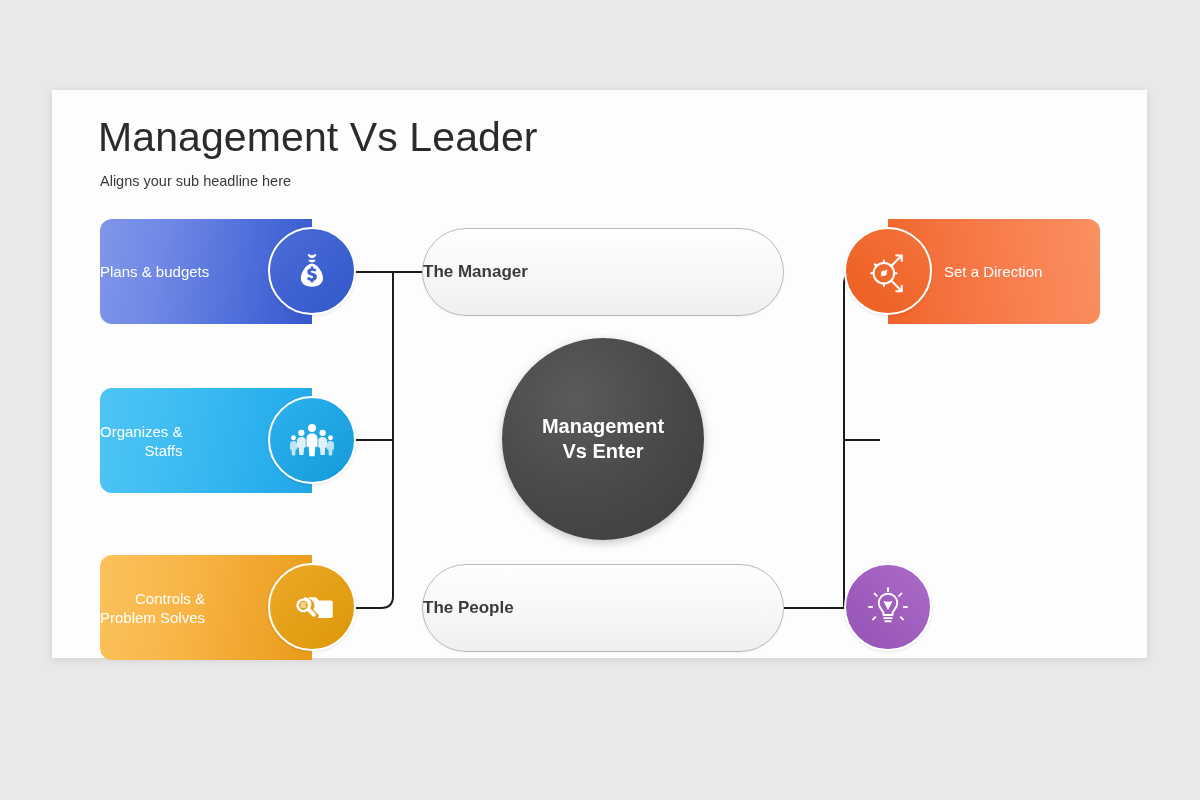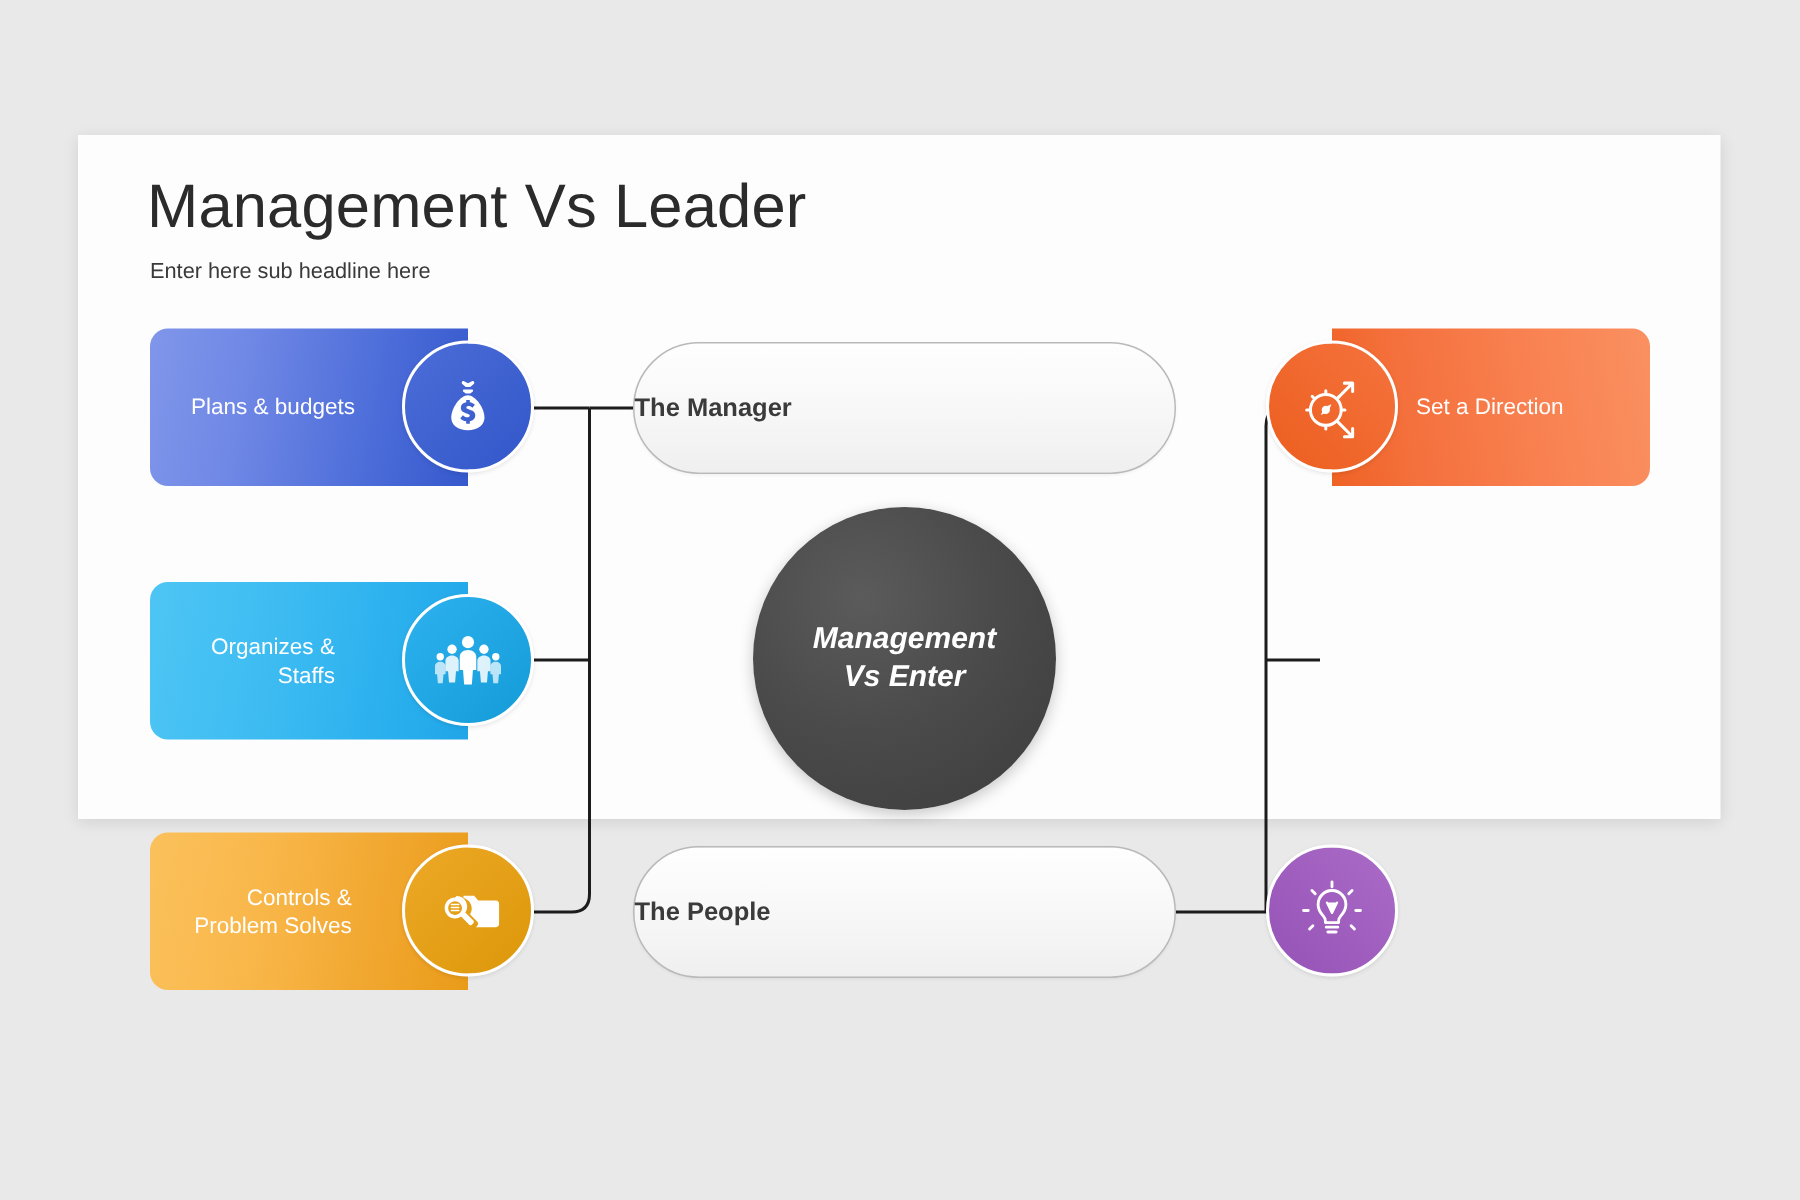--- a/index.html
+++ b/index.html
@@ -13,21 +13,21 @@
     background: #e9e9e9;
     font-family: "Liberation Sans", sans-serif;
     overflow: hidden;
   }
 
   #slide {
     position: absolute;
     left: 52px;
     top: 90px;
     width: 1095px;
-    height: 456px;
+    height: 568px;
     background: #fdfdfd;
     box-shadow: 0 2px 10px rgba(0,0,0,0.10);
   }
 
   
   #title {
     position: absolute;
     left: 46px;
     top: 24px;
     font-size: 41px;
@@ -71,21 +71,21 @@
     top: 0;
     width: 212px;
     height: 105px;
     box-sizing: border-box;
     display: flex;
     align-items: center;
   }
   .card.left {
     left: 0;
     border-radius: 12px 0 0 12px;
-    justify-content: center;
+    justify-content: flex-start;
     padding-right: 48px;
   }
   .card.right {
     right: 0;
     border-radius: 0 12px 12px 0;
     justify-content: flex-start;
     padding-left: 56px;
   }
   .card-label {
     color: #ffffff;
@@ -160,37 +160,36 @@
     left: 450px;
     top: 248px;
     width: 202px;
     height: 202px;
     border-radius: 50%;
     background: radial-gradient(circle at 36% 30%, #5b5b5b 0%, #4b4b4b 45%, #3c3c3c 100%);
     display: flex;
     flex-direction: column;
     justify-content: center;
     box-shadow: 0 3px 10px rgba(0,0,0,0.22);
-    font-style: italic;
   }
   #hub .hub-line {
     color: #ffffff;
     font-size: 20px;
     font-weight: bold;
     line-height: 25px;
     text-align: center;
   }
 </style>
 </head>
 <body>
 
 <div id="slide">
 
   <div id="title">Management Vs Leader</div>
-  <div id="subtitle">Enter here sub headline here</div>
+  <div id="subtitle">Aligns your sub headline here</div>
 
   <svg id="connectors" viewBox="0 0 1095 620" xmlns="http://www.w3.org/2000/svg">
     <g fill="none" stroke="#1c1c1c" stroke-width="2" stroke-linecap="butt">
 
       <path d="M 341 182 L 341 506 Q 341 518 329 518 L 304 518"></path>
 
       <path d="M 304 182 L 341 182"></path>
 
       <path d="M 304 350 L 341 350"></path>
 

